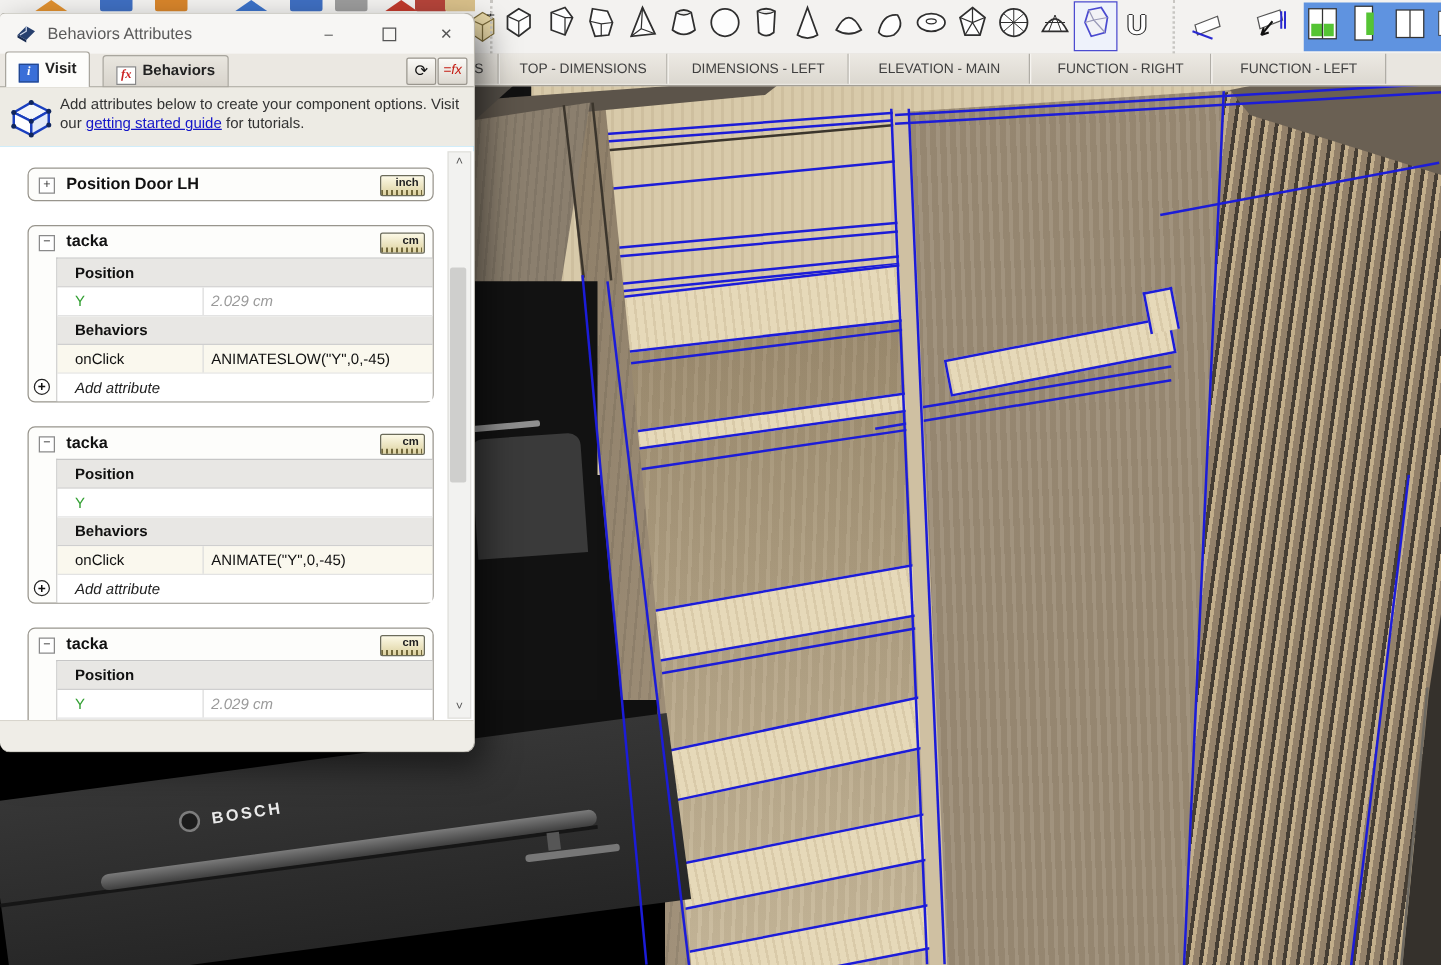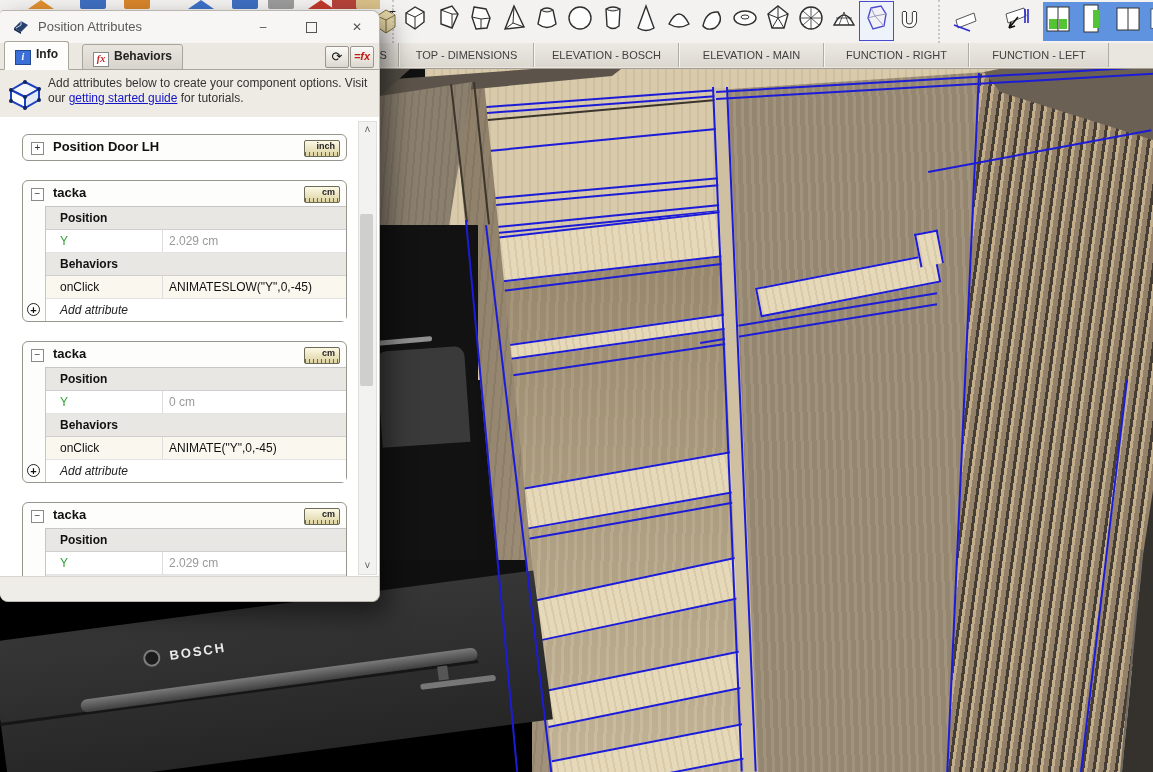--- a/index.html
+++ b/index.html
@@ -39,21 +39,21 @@
   #dtabs{position:absolute;left:0;top:32px;width:100%;height:27px;background:#ebe8e2;border-bottom:1px solid #a9a69e;box-sizing:border-box;}
   .dtab{position:absolute;bottom:-1px;height:24px;line-height:22px;font-size:12px;font-weight:bold;color:#222;
     padding:0 10px;border:1px solid #a9a69e;border-radius:3px 3px 0 0;background:linear-gradient(#e9e6df,#d8d4cc);}
   .dtab.active{height:27px;line-height:25px;background:#fdfdfb;border-bottom:1px solid #fdfdfb;}
   .tabico{display:inline-block;width:14px;height:13px;margin-right:5px;vertical-align:-2px;background:#fff;border:1px solid #888;
     font-size:10px;line-height:12px;text-align:center;}
   .tabico.info{background:#3a6fd8;border-color:#23478f;color:#fff;font-family:"Liberation Serif",serif;font-style:italic;}
   .tabico.fx{color:#c22;font-style:italic;font-family:"Liberation Serif",serif;}
   .dlgbtn{position:absolute;top:3px;width:22px;height:20px;background:linear-gradient(#fbfaf7,#dcd8d0);
     border:1px solid #9a968e;border-radius:2px;text-align:center;line-height:19px;font-size:13px;color:#111;}
-  .dlgbtn.fxr{color:#c41b12;font-style:italic;font-weight:bold;font-size:11px;}
+  .dlgbtn.fxr{color:#c41b12;font-style:italic;font-weight:normal;font-size:11px;}
   #helpband{position:absolute;left:0;top:59px;width:100%;height:47px;background:#edebe4;border-bottom:4px solid #0ea5e9;}
   #helpband .txt{position:absolute;left:48px;top:6px;width:322px;font-size:12px;color:#333;line-height:15px;}
   #helpband a{color:#1515c8;}
   #dcontent{position:absolute;left:0;top:106px;width:100%;height:462px;background:#fff;overflow:hidden;}
   #dfooter{position:absolute;left:0;bottom:0;width:100%;height:24px;background:#efede7;border-radius:0 0 8px 8px;border-top:1px solid #d8d5cd;}
 
   
   #sections{position:absolute;left:22px;top:17px;width:325px;}
   .section{position:relative;border:1px solid #98958d;border-radius:6px;background:#fdfdfb;margin-bottom:19px;}
   .sec-head{position:relative;height:25px;}
@@ -65,21 +65,21 @@
                linear-gradient(#fcf9e6,#ddd2a0);
     border:1px solid #6b6b5a;border-radius:2px;font-size:9px;font-weight:bold;color:#222;text-align:right;line-height:11px;}
   .sec-body{margin-left:22px;border-left:1px solid #c6c6c6;border-top:1px solid #c6c6c6;}
   .grp{height:22px;line-height:22px;background:#e8e7e4;border-bottom:1px solid #cfcfcf;
     font-weight:bold;font-size:12px;color:#111;padding-left:14px;}
   .row{position:relative;height:22px;line-height:22px;font-size:12px;border-bottom:1px solid #e3e3e3;background:#fff;}
   .row.accent{background:#faf8ee;}
   .cell-k{position:absolute;left:0;top:0;width:116px;height:100%;padding-left:14px;box-sizing:border-box;color:#111;}
   .cell-k.green{color:#33a033;}
   .cell-v{position:absolute;left:116px;top:0;right:0;height:100%;border-left:1px solid #dcdcdc;padding-left:6px;color:#111;}
-  .cell-v.muted{color:#9a9a9a;}
+  .cell-v.muted{color:#9a9a9a;font-style:italic;}
   .frow{position:relative;height:22px;line-height:22px;font-size:12px;background:#fff;}
   .frow .lbl{position:absolute;left:14px;font-style:italic;color:#222;}
   .plus{position:absolute;left:-19px;top:4px;width:13px;height:13px;border:1.5px solid #222;border-radius:50%;
     font-size:11px;line-height:12px;text-align:center;font-weight:bold;color:#111;background:#fff;box-sizing:border-box;}
 
   
   #vscroll{position:absolute;right:2px;top:110px;width:17px;height:452px;background:#f2f2f0;border:1px solid #e0dfdc;}
   .sarrow{position:absolute;left:0;width:100%;height:16px;text-align:center;font-size:10px;color:#555;line-height:16px;}
   #sthumb{position:absolute;left:1px;top:92px;width:13px;height:172px;background:#cfcfcd;border-radius:2px;}
 </style>
@@ -263,44 +263,44 @@
             <rect x="3" y="6" width="22" height="22" fill="#fff" stroke="#333"></rect>
             <path d="M14 6 V28" stroke="#333"></path>
           </svg></span><span class="tool" style="width: 20px;"><svg width="20" height="34" viewBox="0 0 28 34">
             <rect x="7" y="3" width="13" height="27" fill="#fff" stroke="#333"></rect>
           </svg></span></div>
   </div>
 
   <div id="scenebar">
       <div class="scenetab" style="left: 360px; width: 37px;">ES</div>
       <div class="scenetab" style="left: 399px; width: 133px;">TOP - DIMENSIONS</div>
-      <div class="scenetab" style="left: 534px; width: 143px;">ELEVATION - BOSCH</div>
+      <div class="scenetab" style="left: 534px; width: 143px;">DIMENSIONS - LEFT</div>
       <div class="scenetab" style="left: 679px; width: 143px;">ELEVATION - MAIN</div>
       <div class="scenetab" style="left: 824px; width: 143px;">FUNCTION - RIGHT</div>
       <div class="scenetab" style="left: 969px; width: 138px;">FUNCTION - LEFT</div>
     </div>
 
   <div id="dialog">
     <div id="titlebar">
       <span class="abs" style="left:12px;top:7px;">
         <svg width="18" height="18" viewBox="0 0 18 18">
             <path d="M2 10 L9 3 L16 7 L9 14 Z" fill="#27406e"></path>
             <path d="M2 10 L9 14 L9 16 L2 12 Z" fill="#16294f"></path>
             <path d="M9 3 L9 7 L4 10" fill="none" stroke="#cfd9ec" stroke-width="1"></path>
           </svg>
       </span>
-      <span class="ttl">Position Attributes</span>
+      <span class="ttl">Behaviors Attributes</span>
       <span class="winbtn" style="left:250px;">–</span>
       <span class="winbtn" style="left:298px;"><span class="maxbox"></span></span>
       <span class="winbtn" style="left:344px;">✕</span>
     </div>
 
     <div id="dtabs">
       <div class="dtab active" style="left:4px;">
-        <span class="tabico info">i</span><span>Info</span>
+        <span class="tabico info">i</span><span>Visit</span>
       </div>
       <div class="dtab" style="left:82px;">
         <span class="tabico fx">fx</span><span>Behaviors</span>
       </div>
       <div class="dlgbtn" style="right:30px;">⟳</div>
       <div class="dlgbtn fxr" style="right:5px;">=fx</div>
     </div>
 
     <div id="helpband">
       <span class="abs" style="left:6px;top:5px;">
@@ -355,21 +355,20 @@
           <div class="section">
             <div class="sec-head">
               <span class="exp">−</span>
               <span class="sec-title">tacka</span>
               <span class="unit-badge">cm</span>
             </div>
             <div class="sec-body">
               <div class="grp">Position</div>
               <div class="row">
                 <div class="cell-k green">Y</div>
-                <div class="cell-v muted">0 cm</div>
               </div>
               <div class="grp">Behaviors</div>
               <div class="row accent">
                 <div class="cell-k">onClick</div>
                 <div class="cell-v">ANIMATE("Y",0,-45)</div>
               </div>
               <div class="frow">
                 <span class="plus">+</span>
                 <span class="lbl">Add attribute</span>
               </div>

